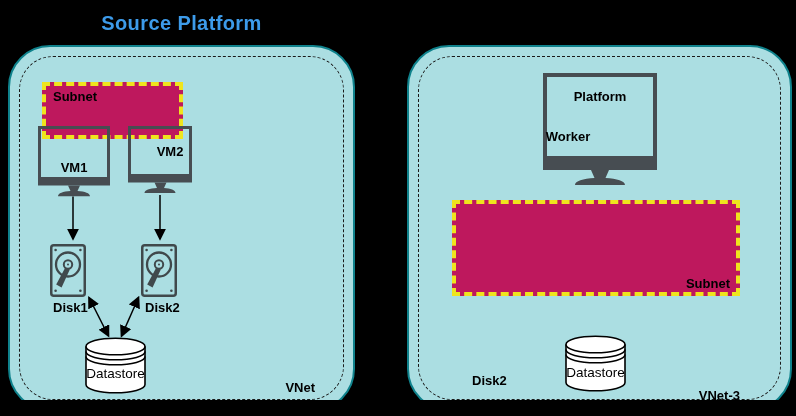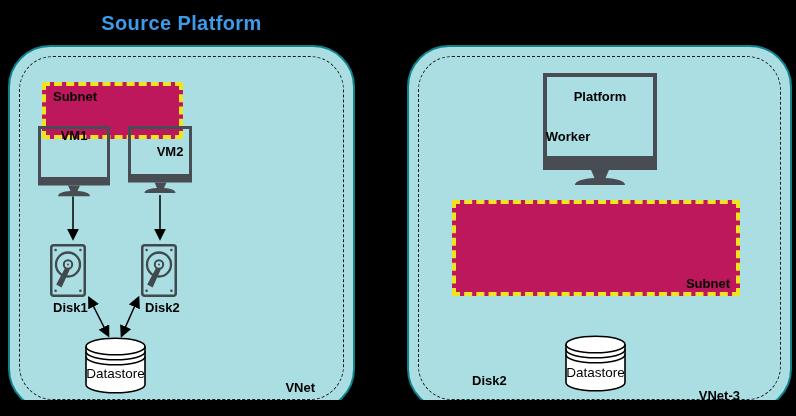--- a/index.html
+++ b/index.html
@@ -99,21 +99,21 @@
 
     <use href="#cyl-icon" x="85" y="337"></use>
     <use href="#cyl-icon" x="565" y="335"></use>
 
     <path d="M73 196.5 L73 239" stroke="#000" stroke-width="1.5" fill="none" marker-end="url(#arrow)"></path>
     <path d="M160 195 L160 239" stroke="#000" stroke-width="1.5" fill="none" marker-end="url(#arrow)"></path>
     <path d="M89 297.5 L108.5 336" stroke="#000" stroke-width="1.5" fill="none" marker-start="url(#arrow)" marker-end="url(#arrow)"></path>
     <path d="M138.5 297.5 L121.5 336" stroke="#000" stroke-width="1.5" fill="none" marker-start="url(#arrow)" marker-end="url(#arrow)"></path>
   </svg>
 
-  <div class="lbl center" style="left:38px;top:128px;width:72px;">VM1</div>
+  <div class="lbl center" style="left:38px;top:160px;width:72px;">VM1</div>
   <div class="lbl center" style="left:128px;top:144px;width:64px;margin-left:10px;">VM2</div>
   <div class="lbl" style="left:53px;top:300px;">Disk1</div>
   <div class="lbl" style="left:145px;top:300px;">Disk2</div>
   <div class="lbl regular center" style="left:85px;top:366px;width:61px;">Datastore</div>
   <div class="lbl right" style="left:255px;top:380px;width:60px;">VNet</div>
 
   <div class="lbl center" style="left:543px;top:89px;width:114px;">Platform</div>
   <div class="lbl center" style="left:511px;top:129px;width:114px;">Worker</div>
   <div class="lbl" style="left:472px;top:373px;">Disk2</div>
   <div class="lbl regular center" style="left:565px;top:365px;width:61px;">Datastore</div>

